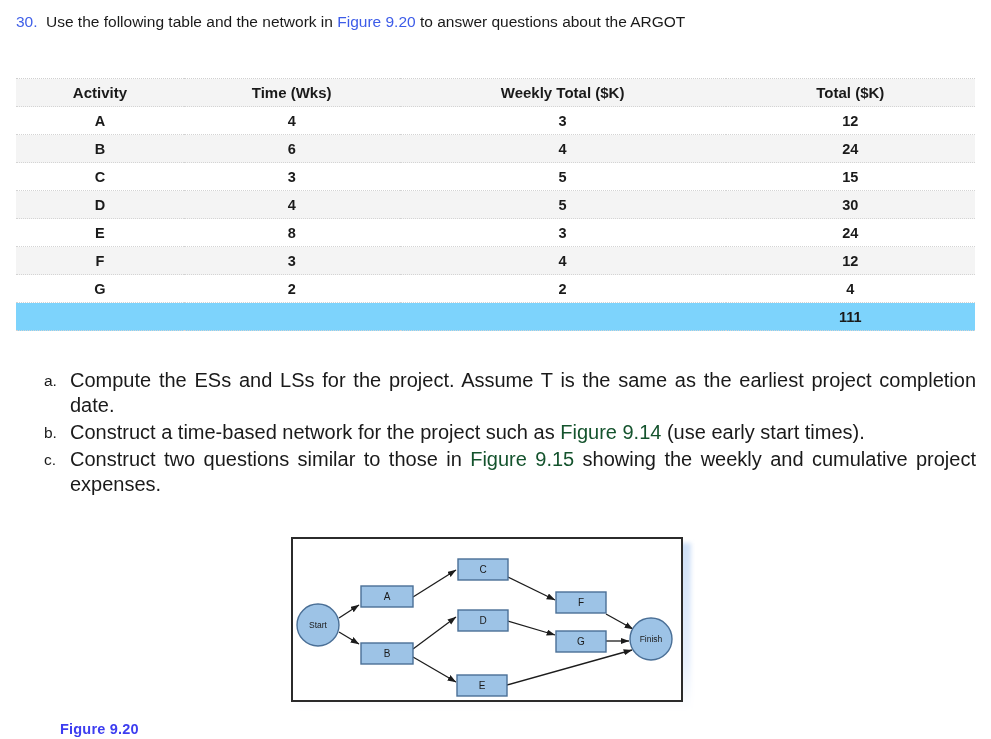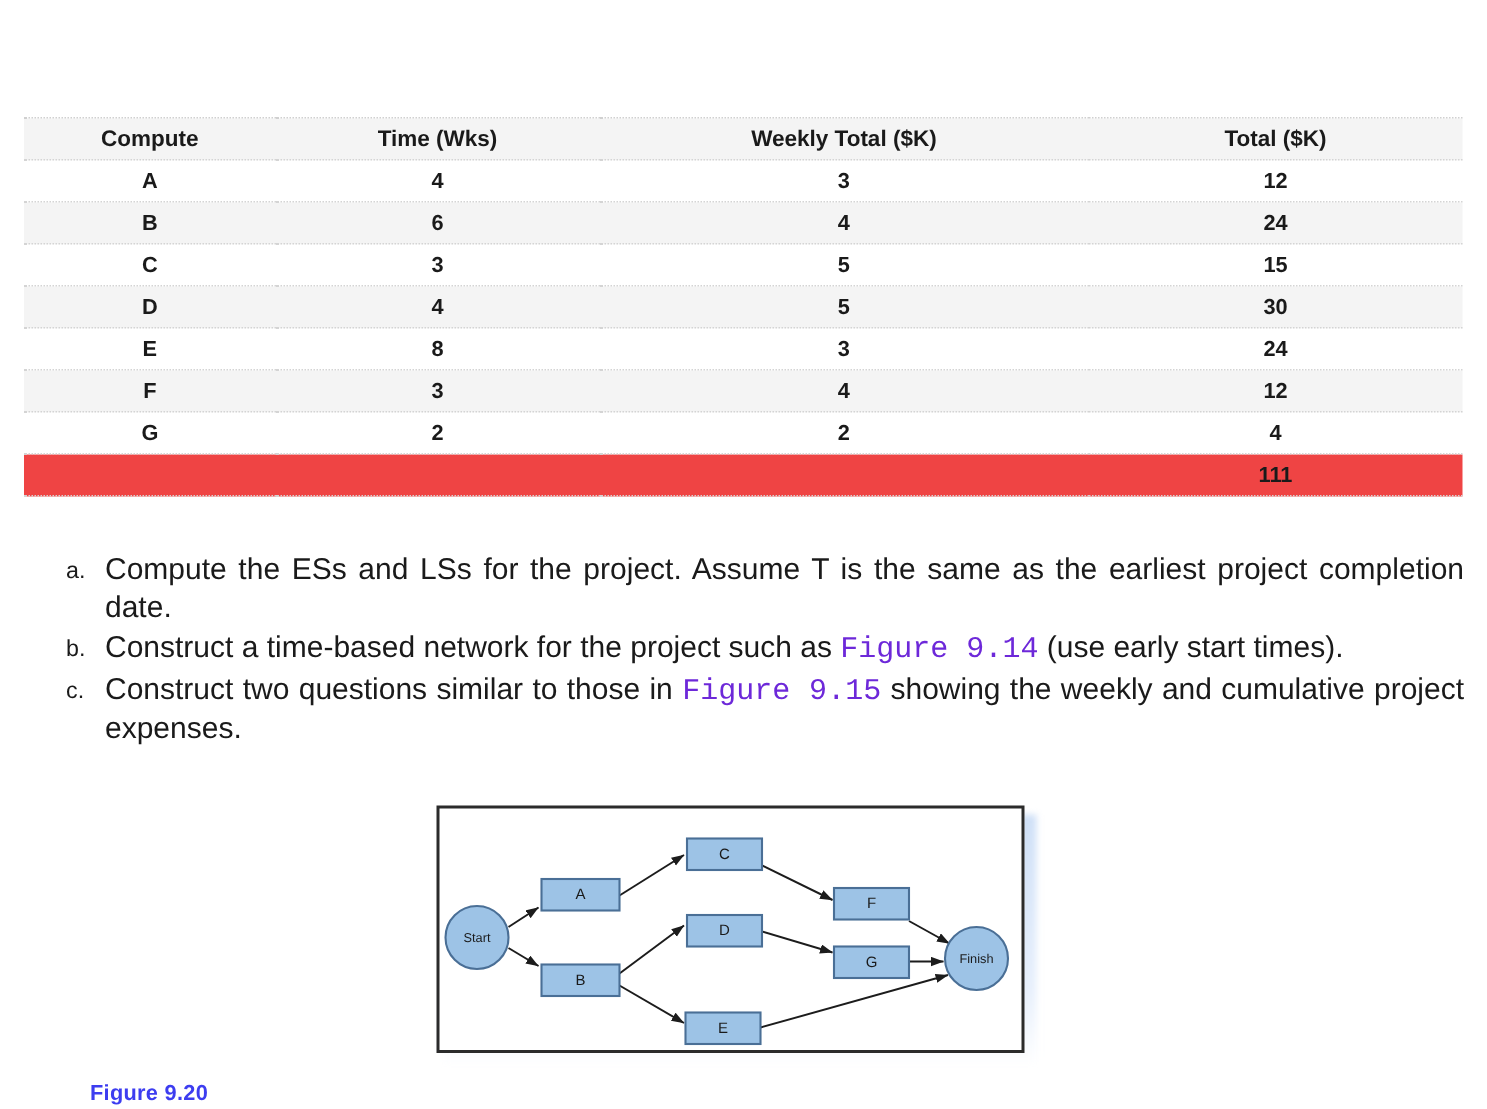--- a/index.html
+++ b/index.html
@@ -73,21 +73,21 @@
     color: #1a1a1a;
     height: 17px;
   }
   table.data thead th {
     background: #f4f4f4;
     font-size: 15px;
     border-top: 1px dotted #d0d0d0;
   }
   table.data tbody tr:nth-child(odd)  { background: #ffffff; }
   table.data tbody tr:nth-child(even) { background: #f4f4f4; }
-  table.data tbody tr.total-row { background: #ef4444; }
+  table.data tbody tr.total-row { background: #7dd3fc; }
   .col-act  { width: 17.5%; }
   .col-time { width: 22.5%; }
   .col-cost { width: 34%; }
   .col-tot  { width: 26%; }
 
   
   .sub-list {
     position: absolute;
     left: 44px;
     top: 368px;
@@ -106,21 +106,21 @@
   }
   .sub-body {
     flex: 1 1 auto;
     font-size: 20px;
     line-height: 25px;
     text-align: justify;
     text-justify: inter-word;
   }
   .sub-body.nojust { text-align: left; }
   .lnk-blue   { color: #3d5ce8; }
-  .lnk-purple { color: #6d28d9; font-family: Liberation Mono, monospace; }
+  .lnk-purple { color: #14532d; }
 
   
   .figure-area {
     position: absolute;
     left: 285px;
     top: 531px;
     width: 406px;
     height: 180px;
   }
   .fig-shadow {
@@ -182,27 +182,31 @@
     font-weight: bold;
     color: #3d3df0;
     letter-spacing: 0.2px;
     white-space: nowrap;
   }
 </style>
 </head>
 <body>
 
 <div class="q-block">
+  <div class="q-row">
+    <div class="q-num">30.</div>
+    <div class="q-text"><span>Use the following table and the network in </span><span class="lnk-blue">Figure 9.20</span><span> to answer questions about the ARGOT</span></div>
+  </div>
 </div>
 
 <div class="tbl-wrap">
   <table class="data">
     <thead>
       <tr>
-        <th class="col-act">Compute</th>
+        <th class="col-act">Activity</th>
         <th class="col-time">Time (Wks)</th>
         <th class="col-cost">Weekly Total ($K)</th>
         <th class="col-tot">Total ($K)</th>
       </tr>
     </thead>
     <tbody>
       <tr>
         <td>A</td>
         <td>4</td>
         <td>3</td>

